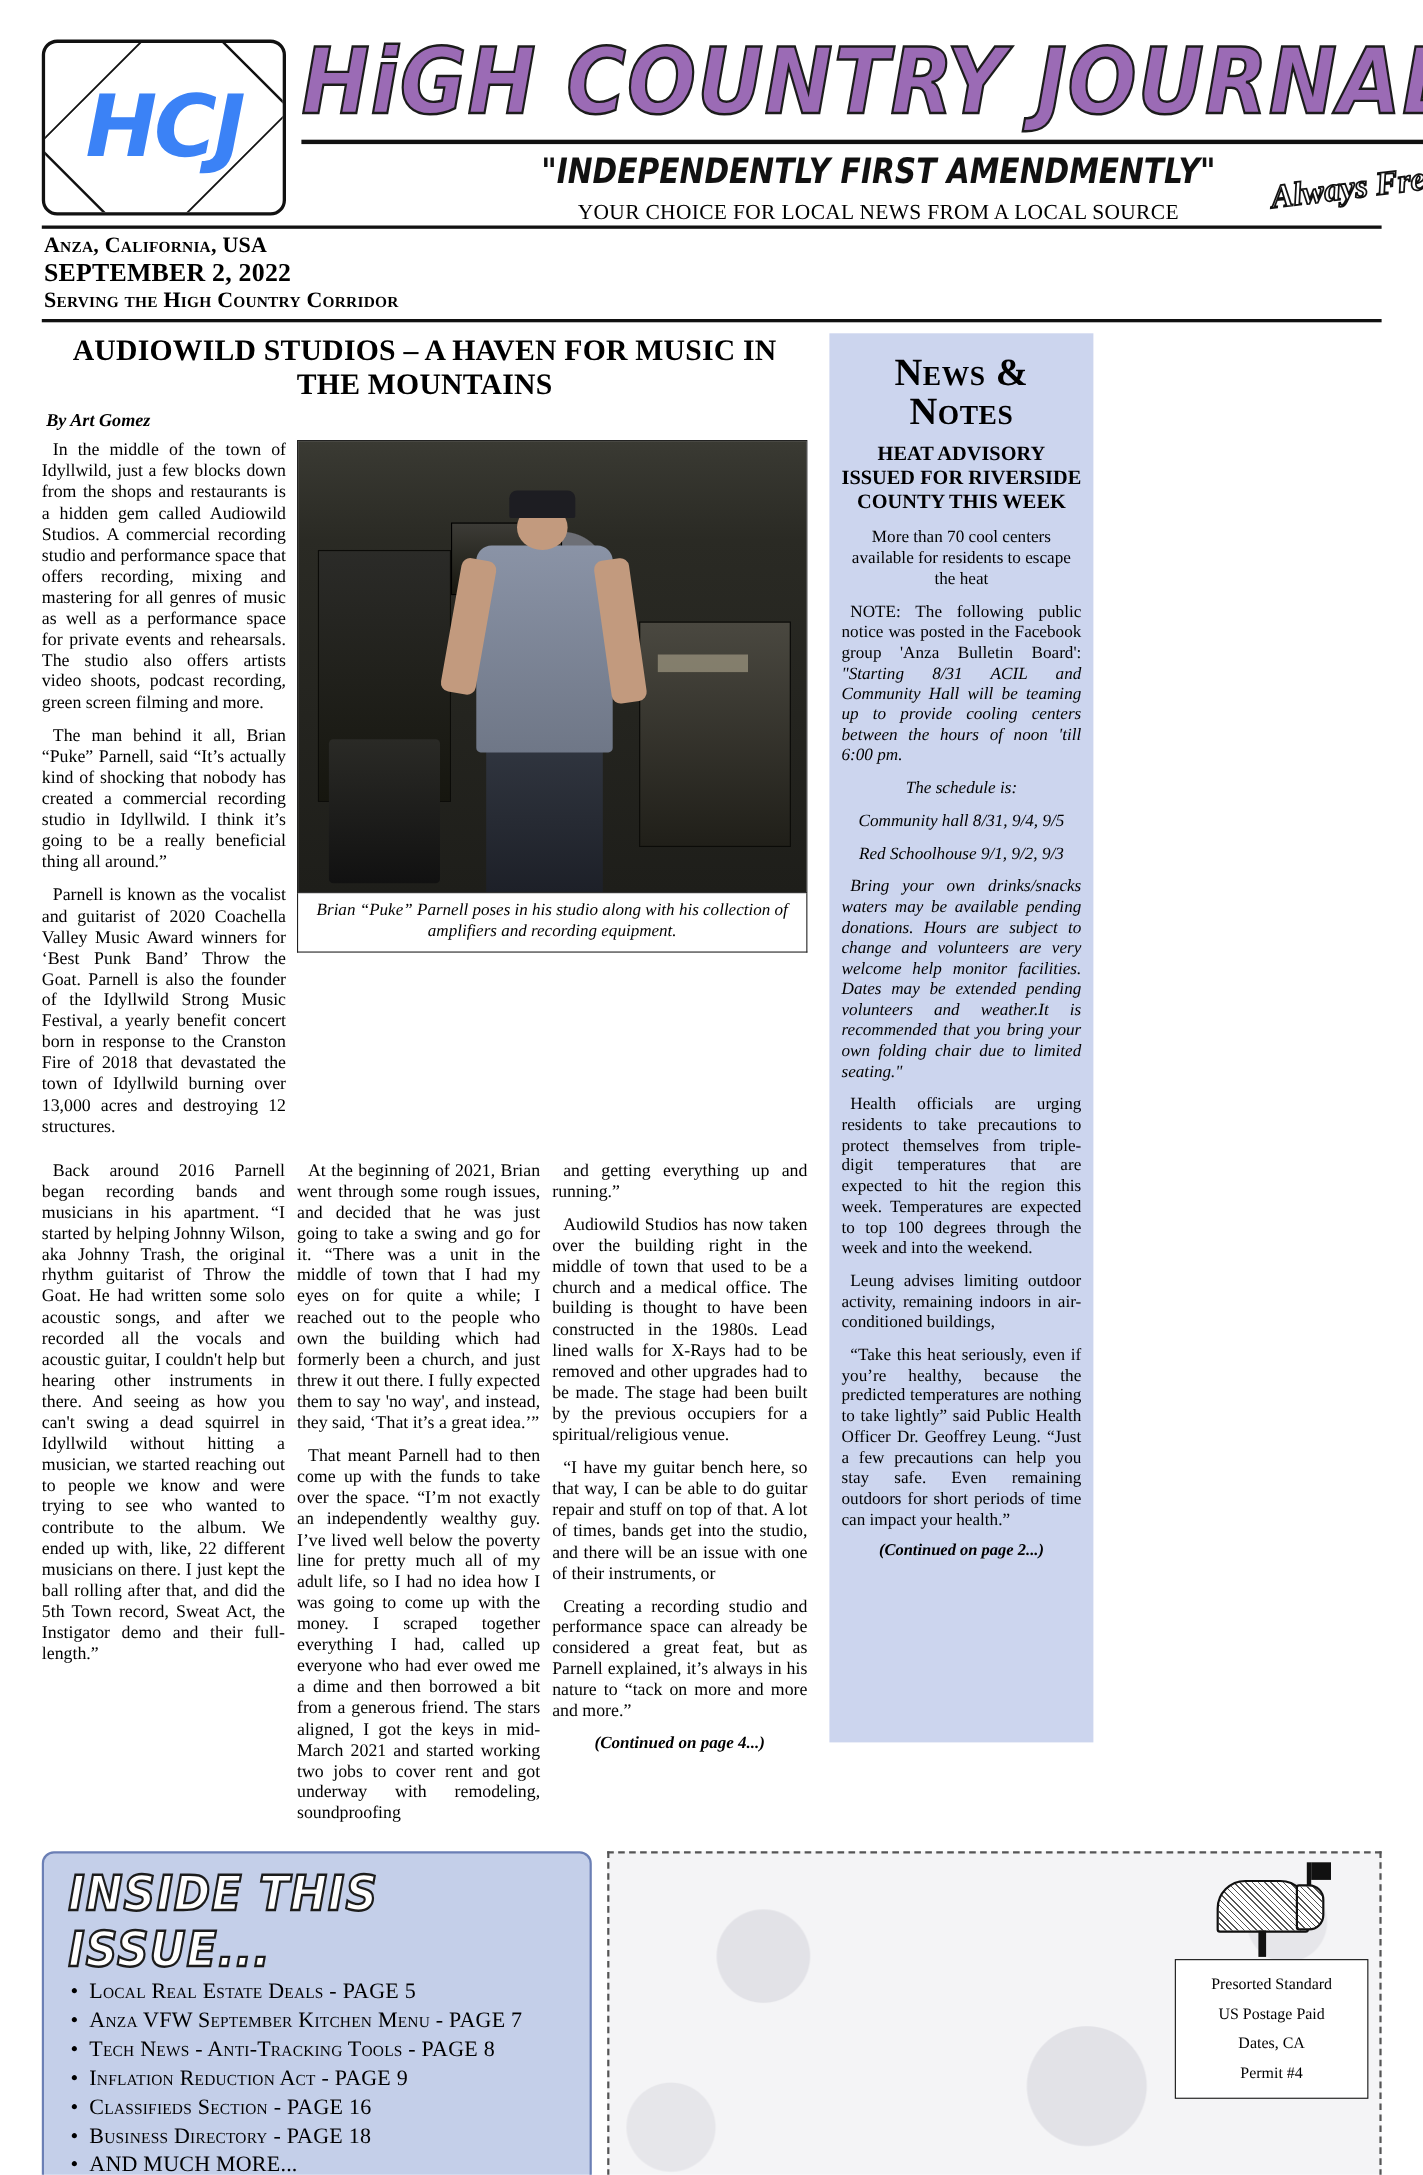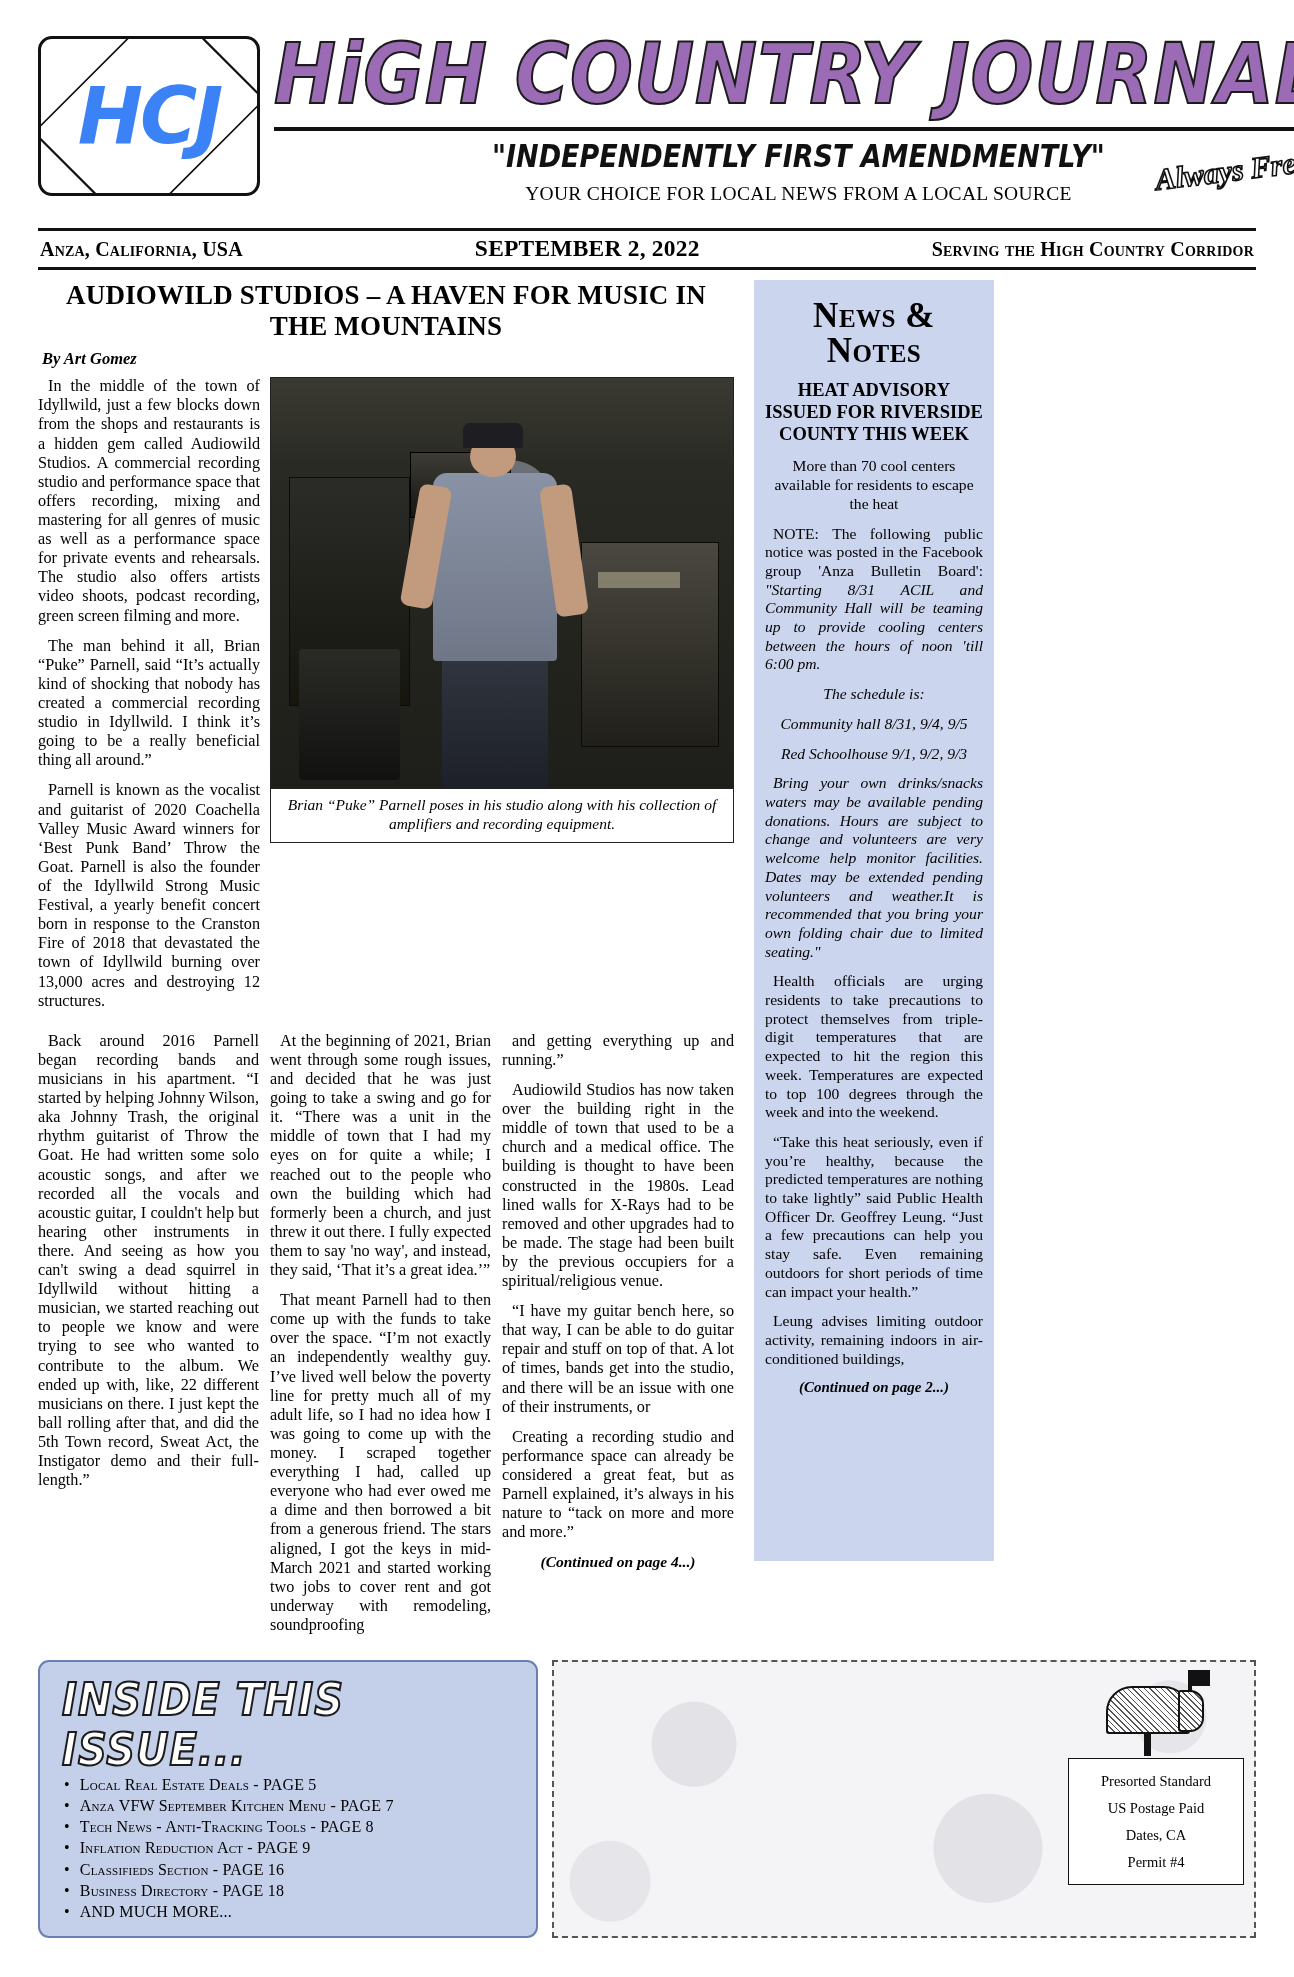--- a/index.html
+++ b/index.html
@@ -61,24 +61,24 @@
   .always-free {
     position: absolute; right: 2px; bottom: 18px;
     font-family: "Liberation Serif", serif;
     font-weight: 700; font-style: italic; font-size: 30px;
     color: #fff; -webkit-text-stroke: 1.6px #111;
     transform: rotate(-7deg);
   }
 
   
   .dateline {
-    margin-top: 23px;
+    margin-top: 0;
     border-top: 3px solid #111; border-bottom: 3px solid #111;
     padding: 4px 2px 5px 2px;
-    display: flex; align-items: baseline; justify-content: space-between;
+    display: flex; align-items: baseline; justify-content: space-between; flex-direction: column;
   }
   .dateline .dl-left, .dateline .dl-right {
     font-variant: small-caps; font-size: 20px; font-weight: 700; letter-spacing: .2px;
   }
   .dateline .dl-center { font-size: 23.5px; font-weight: 700; letter-spacing: .2px; }
 
   
   .content { display: flex; gap: 0; margin-top: 10px; }
   .article-zone { width: 708px; flex: 0 0 708px; padding-right: 12px; }
   .sidebar-zone { width: 240px; flex: 0 0 240px; margin-left: 8px; }
@@ -162,21 +162,21 @@
     padding: 10px 14px 14px 18px;
   }
   .inside-title {
     font-family: "DejaVu Sans", sans-serif; font-weight: 700; font-style: italic;
     font-size: 40px; color: #fff; -webkit-text-stroke: 2px #1c1c1c;
     letter-spacing: 1px; margin: 2px 0 8px 4px; transform: scaleY(1.1);
     transform-origin: left top;
   }
   .inside-list { list-style: none; margin: 0; padding: 0 0 0 6px; }
   .inside-list li {
-    font-variant: small-caps; font-size: 16px; line-height: 1.32; letter-spacing: .2px;
+    font-variant: small-caps; font-size: 20px; line-height: 1.32; letter-spacing: .2px;
   }
   .inside-list li:before { content: "\2022"; margin-right: 10px; }
 
   .ornament {
     flex: 1; border: 2px dashed #555; position: relative; overflow: hidden;
     background: #f4f4f6;
     background-image:
       radial-gradient(circle at 20% 30%, #e2e2e7 0 42px, rgba(0,0,0,0) 43px),
       radial-gradient(circle at 62% 68%, #e2e2e7 0 54px, rgba(0,0,0,0) 55px),
       radial-gradient(circle at 88% 20%, #e6e6ea 0 36px, rgba(0,0,0,0) 37px),
@@ -279,22 +279,22 @@
         <div class="sb-title">News &amp; Notes</div>
         <div class="sb-head">HEAT ADVISORY ISSUED FOR RIVERSIDE COUNTY THIS WEEK</div>
         <div class="sb-text">
           <p class="sb-center">More than 70 cool centers available for residents to escape the heat</p>
           <p><span>NOTE: The following public notice was posted in the Facebook group 'Anza Bulletin Board': </span><span class="sb-ital">"Starting 8/31 ACIL and Community Hall will be teaming up to provide cooling centers between the hours of noon 'till 6:00 pm.</span></p>
           <p class="sb-center sb-ital">The schedule is:</p>
           <p class="sb-center sb-ital">Community hall  8/31, 9/4, 9/5</p>
           <p class="sb-center sb-ital">Red Schoolhouse  9/1, 9/2, 9/3</p>
           <p class="sb-ital">Bring your own drinks/snacks waters may be available pending donations. Hours are subject to change and volunteers are very welcome help monitor facilities. Dates may be extended pending volunteers and weather.It is recommended that you bring your own folding chair due to limited seating."</p>
           <p>Health officials are urging residents to take precautions to protect themselves from triple-digit temperatures that are expected to hit the region this week. Temperatures are expected to top 100 degrees through the week and into the weekend.</p>
+          <p>Leung advises limiting outdoor activity, remaining indoors in air-conditioned buildings,</p>
           <p>“Take this heat seriously, even if you’re healthy, because the predicted temperatures are nothing to take lightly” said Public Health Officer Dr. Geoffrey Leung. “Just a few precautions can help you stay safe. Even remaining outdoors for short periods of time can impact your health.”</p>
-          <p>Leung advises limiting outdoor activity, remaining indoors in air-conditioned buildings,</p>
         </div>
         <div class="sb-contd">(Continued on page 2...)</div>
       </div>
     </div>
   </div>
 
   <div class="bottom">
     <div class="inside-box">
       <div class="inside-title">INSIDE THIS ISSUE...</div>
       <ul class="inside-list">

